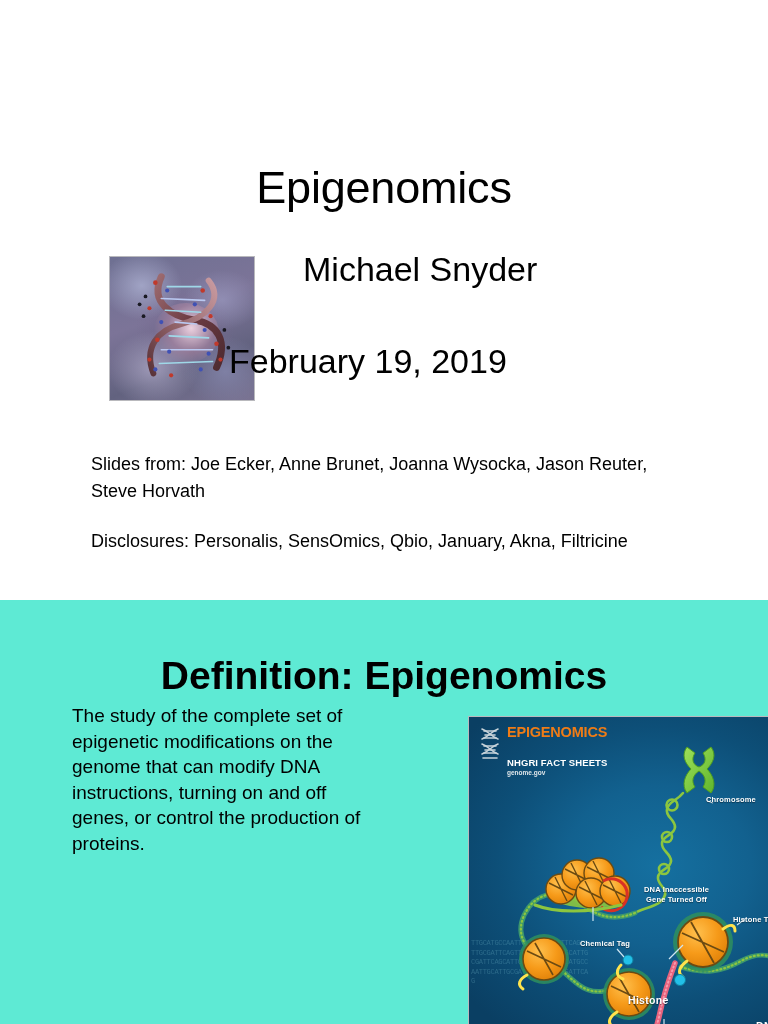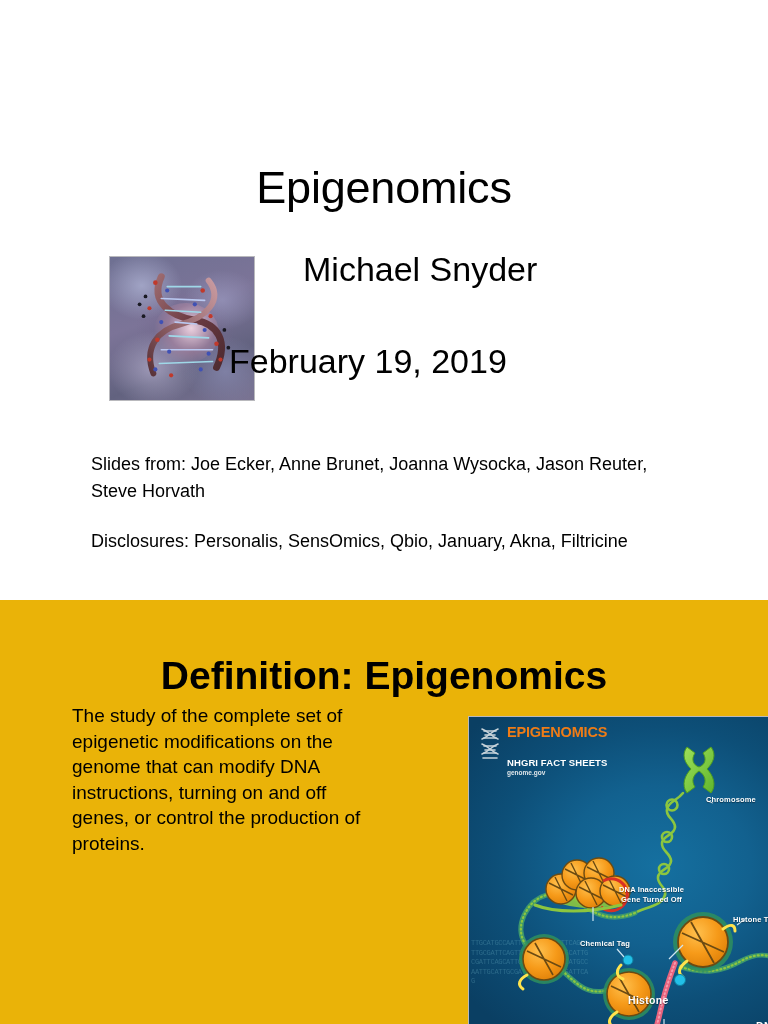--- a/index.html
+++ b/index.html
@@ -90,21 +90,21 @@
     font-size: 18px;
     line-height: 27px;
   }
   #credits-block p + p { margin-top: 23px; }
 
   
   #slide-two {
     position: absolute;
     left: 0; top: 600px;
     width: 768px; height: 424px;
-    background: #eab308;
+    background: #5eead4;
   }
   #definition-title {
     position: absolute;
     left: 0; top: 21px;
     width: 768px;
     text-align: center;
     font-size: 39px;
     line-height: 46px;
   }
   #definition-body {
@@ -168,21 +168,21 @@
     color: #ffffff;
     font-size: 7.5px;
     font-weight: bold;
     letter-spacing: 0.15px;
     line-height: 10px;
     white-space: pre-line;
     text-shadow: 0 1px 1px rgba(0,0,0,.45);
   }
   .fig-label.big { font-size: 10.5px; letter-spacing: 0.3px; margin-top: 40px; }
   .label-chromosome { left: 237px; top: 78px; }
-  .label-inaccessible { left: 150px; top: 168px; text-align: center; }
+  .label-inaccessible { left: 150px; top: 168px; text-align: center; padding-left: 25px; }
   .label-chemtag { left: 111px; top: 222px; }
   .label-histonetail { left: 264px; top: 198px; }
   .label-histone { left: 159px; top: 238px; }
   .label-dna { left: 287px; top: 264px; }
 
   .seq-text {
     position: absolute;
     left: 2px; top: 222px;
     width: 120px;
     color: rgba(120,190,205,0.30);

